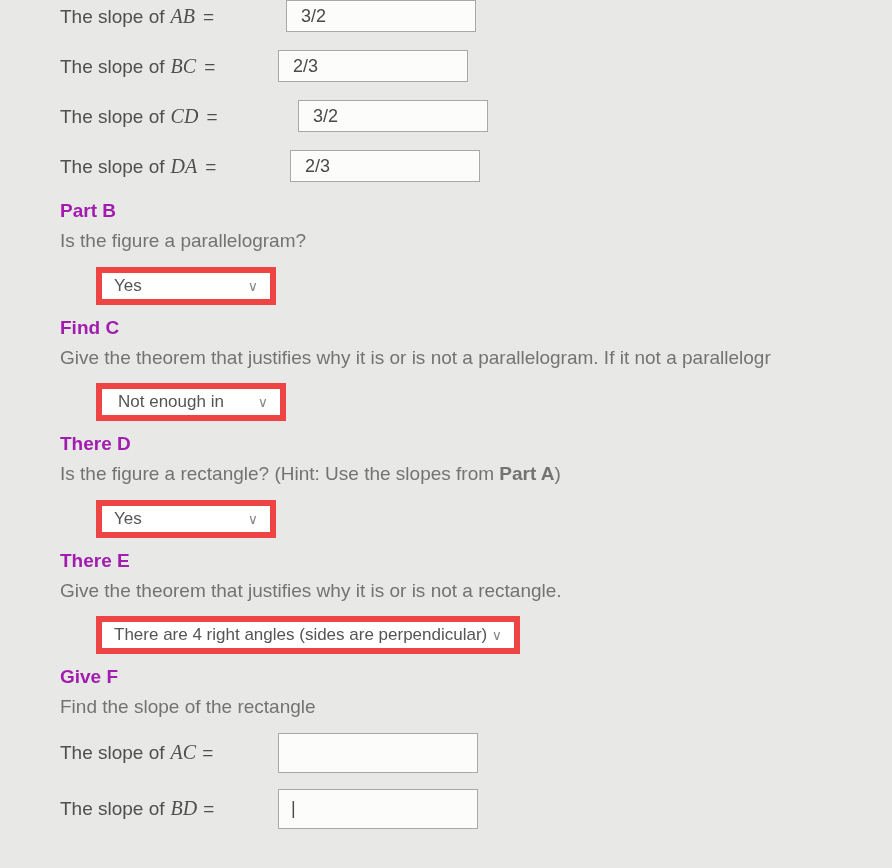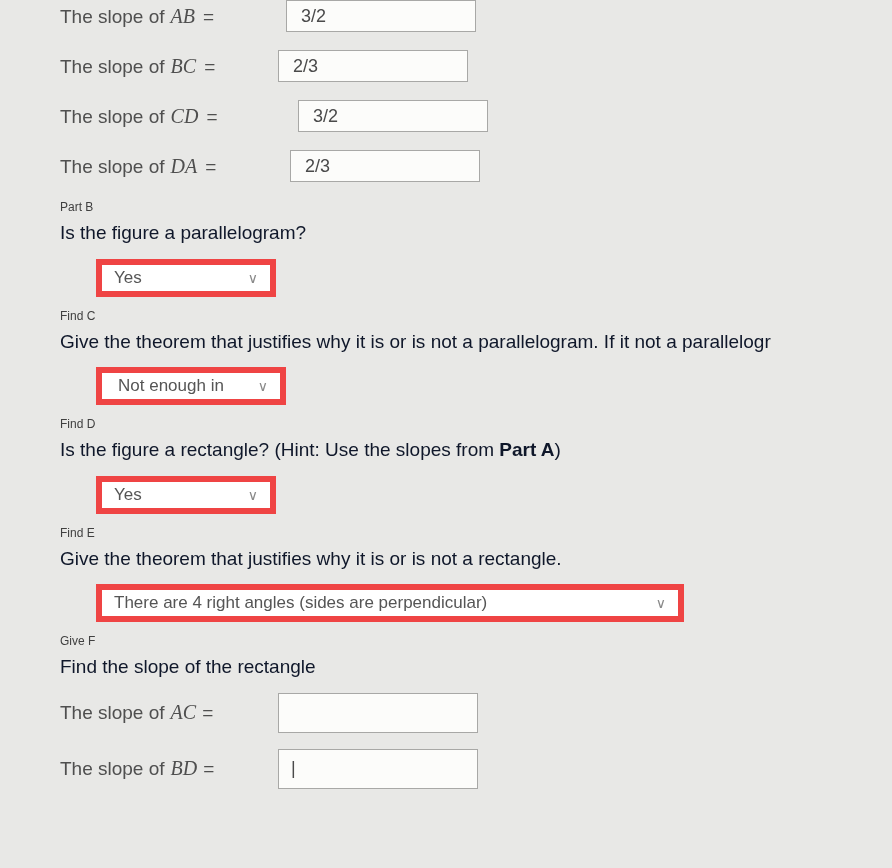--- a/index.html
+++ b/index.html
@@ -46,49 +46,49 @@
       display: flex;
       align-items: center;
       font-size: 18px;
       color: #4a4a4a;
     }
     .answer-box.shift1 { margin-left: 8px; }
     .answer-box.shift2 { margin-left: 0px; }
     .answer-box.shift3 { margin-left: 20px; }
     .answer-box.shift4 { margin-left: 12px; }
     .part-heading {
-      font-weight: 400;
-      font-size: 12px;
-      color: #404040;
+      font-weight: 700;
+      font-size: 19px;
+      color: #a21caf;
       margin-top: 12px;
       margin-bottom: 6px;
     }
     .question-text {
       font-size: 19px;
-      color: #0f172a;
+      color: #737373;
       margin-bottom: 12px;
       line-height: 1.4;
     }
     .dropdown {
       background: #ffffff;
       border: 6px solid #ef4444;
       height: 38px;
       display: flex;
       align-items: center;
       justify-content: space-between;
       padding: 0 12px;
       font-size: 17px;
       color: #555;
       margin-left: 36px;
       margin-bottom: 10px;
       cursor: pointer;
     }
     .dropdown.w-small { width: 180px; }
     .dropdown.w-med { width: 190px; padding-left: 16px; }
-    .dropdown.w-large { width: 588px; }
+    .dropdown.w-large { width: 424px; }
     .chevron {
       color: #8a8a8a;
       font-size: 14px;
     }
     .input-box {
       background: #fcfcfa;
       border: 1px solid #a8a8a6;
       height: 40px;
       width: 200px;
       padding: 0 12px;
@@ -173,30 +173,30 @@
   <span class="chevron">∨</span>
 </div>
 
 <div class="part-heading">Find C</div>
 <div class="question-text">Give the theorem that justifies why it is or is not a parallelogram. If it not a parallelogr</div>
 <div class="dropdown w-med">
   <span>Not enough in</span>
   <span class="chevron">∨</span>
 </div>
 
-<div class="part-heading">Find D</div>
+<div class="part-heading">There D</div>
 <div class="question-text">
   <span>Is the figure a rectangle? (Hint: Use the slopes from </span><span class="hint-bold">Part A</span><span>)</span>
 </div>
 <div class="dropdown w-small">
   <span>Yes</span>
   <span class="chevron">∨</span>
 </div>
 
-<div class="part-heading">Find E</div>
+<div class="part-heading">There E</div>
 <div class="question-text">Give the theorem that justifies why it is or is not a rectangle.</div>
 <div class="dropdown w-large">
   <span>There are 4 right angles (sides are perpendicular)</span>
   <span class="chevron">∨</span>
 </div>
 
 <div class="part-heading">Give F</div>
 <div class="question-text">Find the slope of the rectangle</div>
 
 <div class="diag-row">

